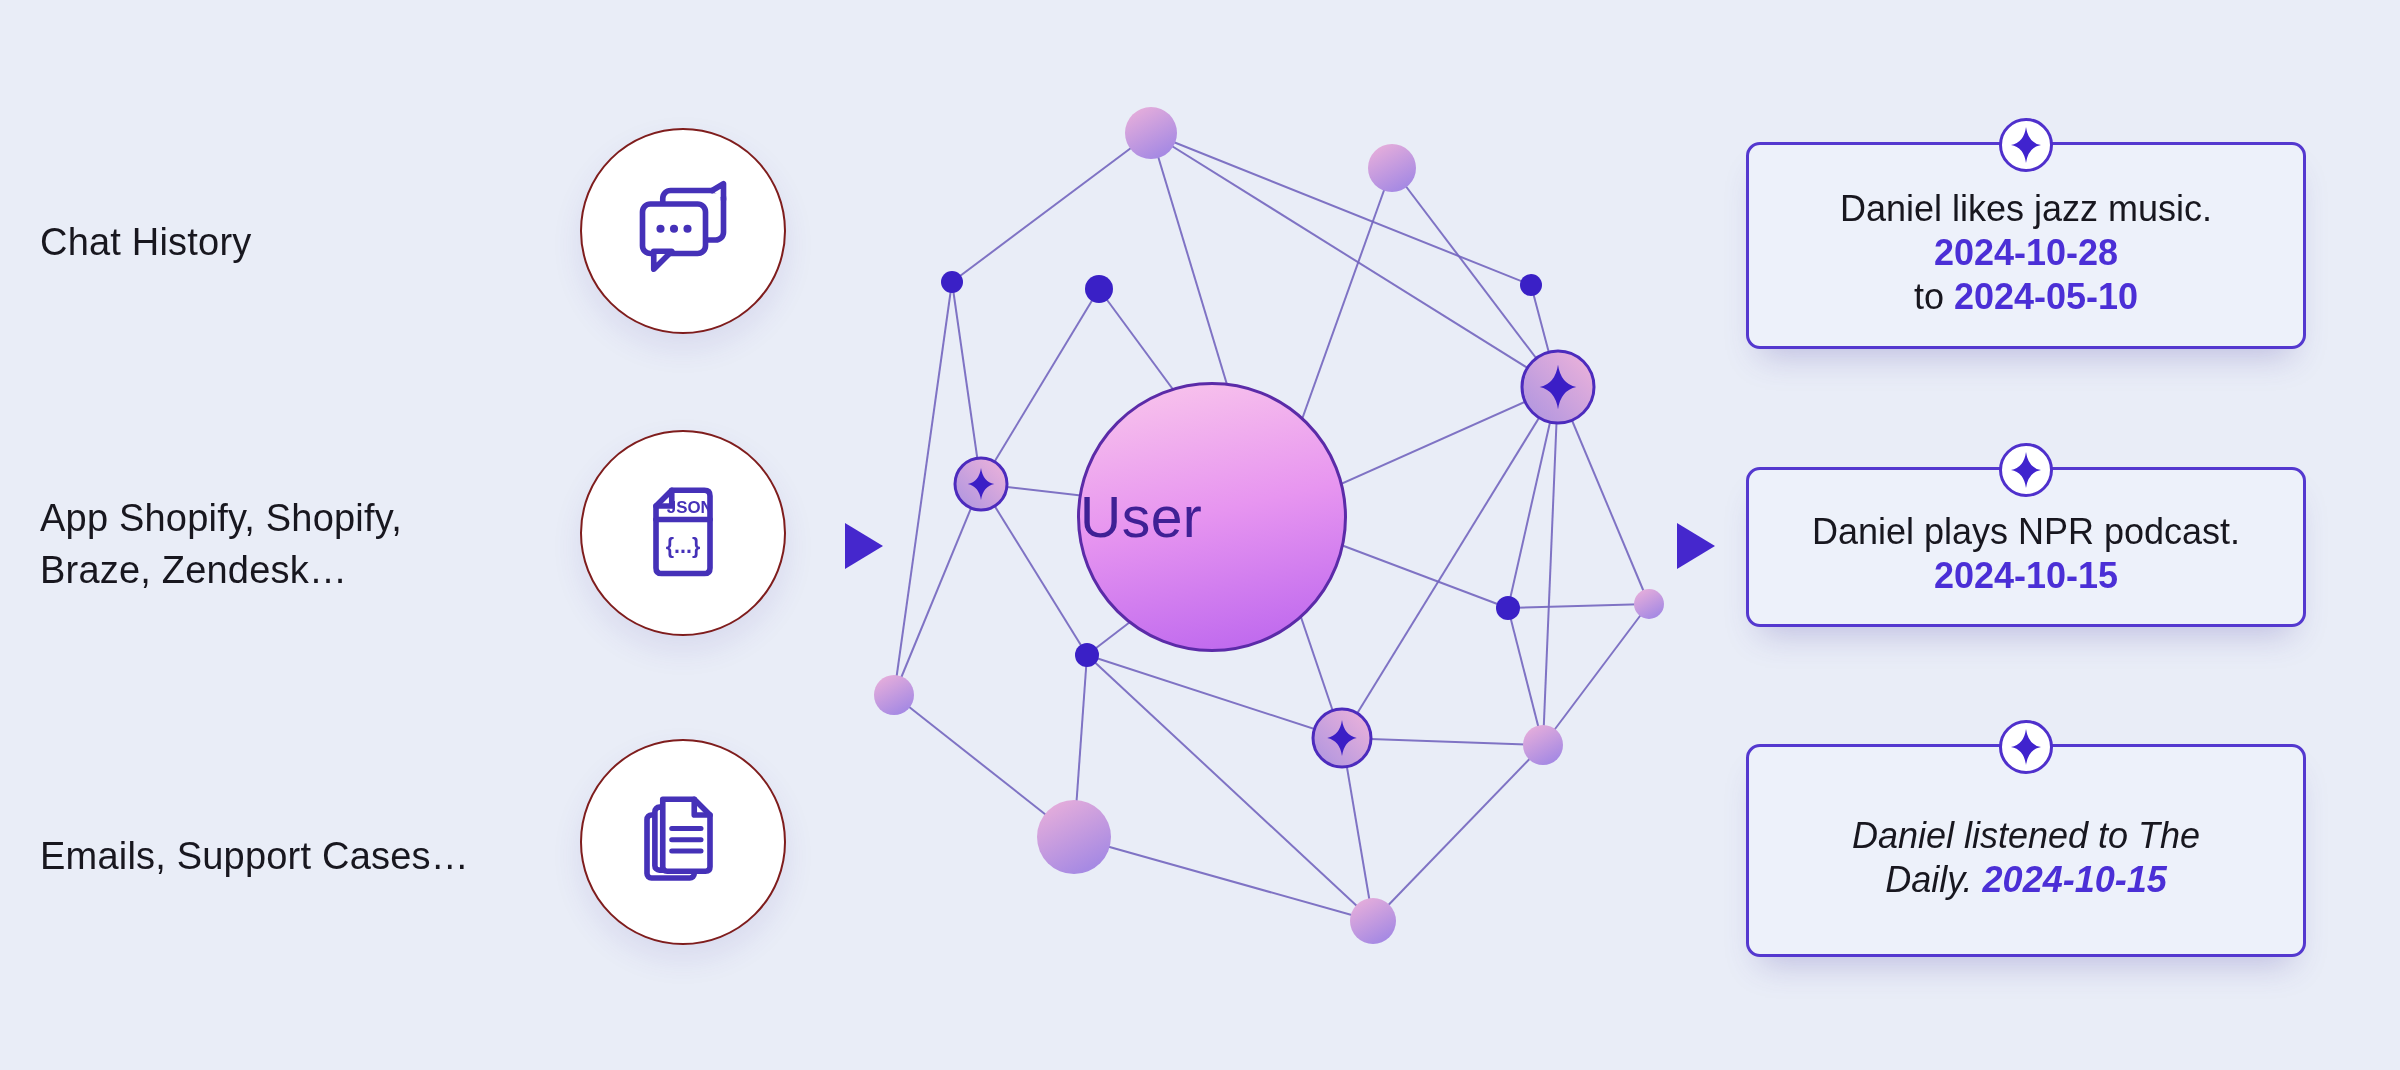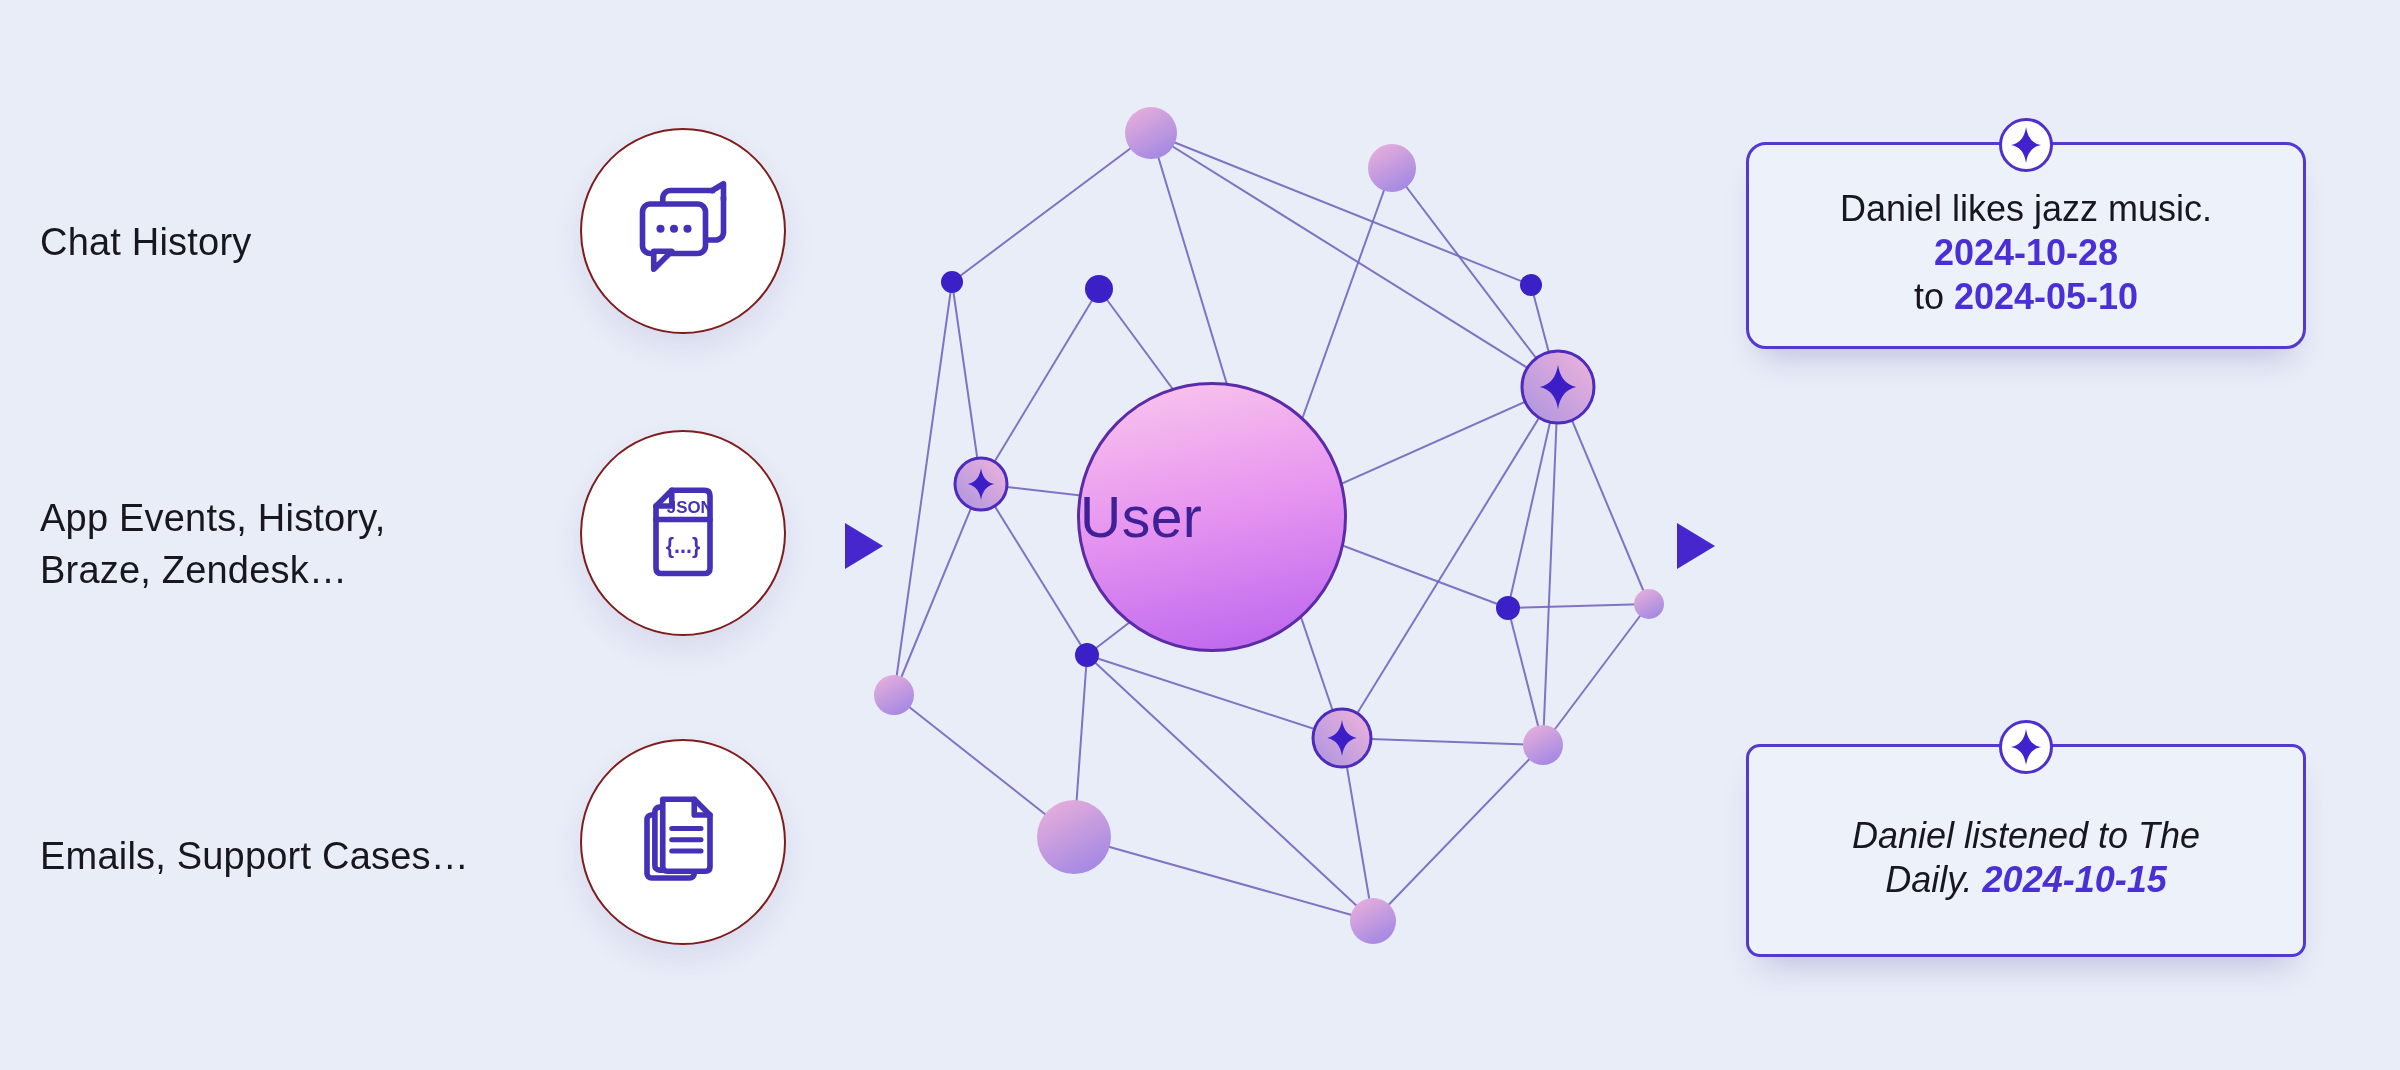--- a/index.html
+++ b/index.html
@@ -37,21 +37,21 @@
     background:linear-gradient(168deg,#f8c3ec 4%,#e795f0 48%,#bd67ee 96%);
     display:flex;align-items:center;justify-content:flex-start;}
   .user-node span{font-size:57px;font-weight:500;color:#3f2095;letter-spacing:.5px;}
 
   
   .memory-card{position:absolute;left:1746px;width:560px;box-sizing:border-box;
     background:#edf1fa;border:3px solid #5438cf;border-radius:14px;
     box-shadow:0 20px 32px -14px rgba(76,60,160,.28);
     display:flex;flex-direction:column;align-items:center;justify-content:center;
     padding-top:14px;}
-  #card-1{top:142px;height:207px;border-radius:20px;}
+  #card-1{top:142px;height:207px;}
   #card-2{top:467px;height:160px;}
   #card-3{top:744px;height:213px;font-style:italic;}
   .mline{font-size:36px;line-height:44px;color:#18171f;text-align:center;white-space:nowrap;}
   .accent{color:#4b2fd6;font-weight:700;}
   .badge{position:absolute;left:50%;top:-27px;margin-left:-27px;width:54px;height:54px;border-radius:50%;
     background:#ffffff;border:3px solid #4f30cc;box-sizing:border-box;
     display:flex;align-items:center;justify-content:center;}
 </style>
 </head>
 <body>
@@ -127,21 +127,21 @@
   </svg>
 
   <div class="user-node">
     <span>User</span>
   </div>
 
   <div class="src-label" id="label-chat">
     <div>Chat History</div>
   </div>
   <div class="src-label" id="label-events">
-    <div>App Events, History,</div>
+    <div>App Shopify, Shopify,</div>
     <div>Braze, Zendesk…</div>
   </div>
   <div class="src-label" id="label-emails">
     <div>Emails, Support Cases…</div>
   </div>
 
   <div class="icon-circle" id="icon-chat">
     <svg width="108" height="108" viewBox="0 0 96 96" fill="none" stroke="#4531b8" stroke-width="5" stroke-linejoin="round" stroke-linecap="round">
       <rect x="30" y="12" width="54" height="44" rx="7"></rect>
       <path d="M74 12 L84 6 L84 20" fill="#ffffff"></path>
@@ -184,20 +184,29 @@
     <div class="badge">
       <svg width="36" height="38" viewBox="0 0 36 38">
         <path d="M18 1 Q20.2 16.8 33 19 Q20.2 21.2 18 37 Q15.8 21.2 3 19 Q15.8 16.8 18 1 Z" fill="#4023ce"></path>
       </svg>
     </div>
     <div class="mline">Daniel likes jazz music.</div>
     <div class="mline accent">2024-10-28</div>
     <div class="mline"><span>to </span><span class="accent">2024-05-10</span></div>
   </div>
 
+  <div class="memory-card" id="card-2">
+    <div class="badge">
+      <svg width="36" height="38" viewBox="0 0 36 38">
+        <path d="M18 1 Q20.2 16.8 33 19 Q20.2 21.2 18 37 Q15.8 21.2 3 19 Q15.8 16.8 18 1 Z" fill="#4023ce"></path>
+      </svg>
+    </div>
+    <div class="mline">Daniel plays NPR podcast.</div>
+    <div class="mline accent">2024-10-15</div>
+  </div>
 
   <div class="memory-card" id="card-3">
     <div class="badge">
       <svg width="36" height="38" viewBox="0 0 36 38">
         <path d="M18 1 Q20.2 16.8 33 19 Q20.2 21.2 18 37 Q15.8 21.2 3 19 Q15.8 16.8 18 1 Z" fill="#4023ce"></path>
       </svg>
     </div>
     <div class="mline">Daniel listened to The</div>
     <div class="mline"><span>Daily. </span><span class="accent">2024-10-15</span></div>
   </div>

